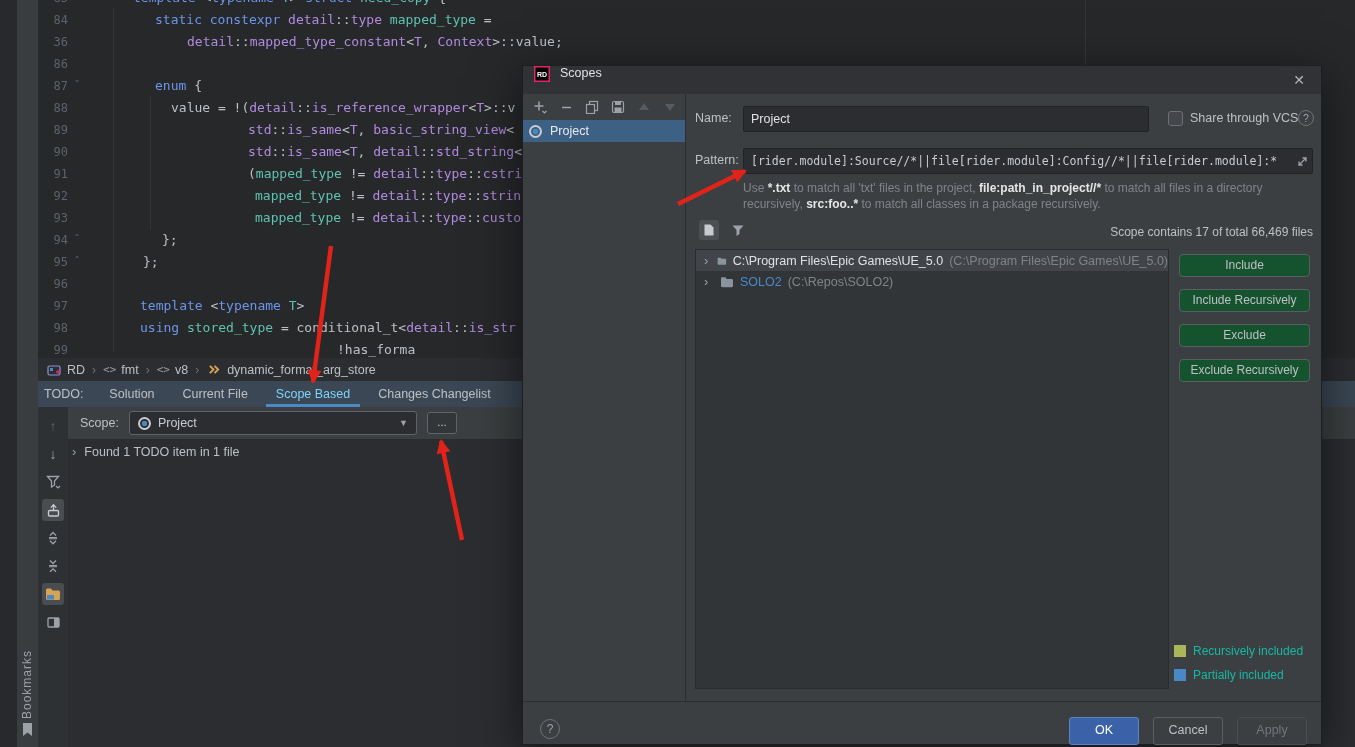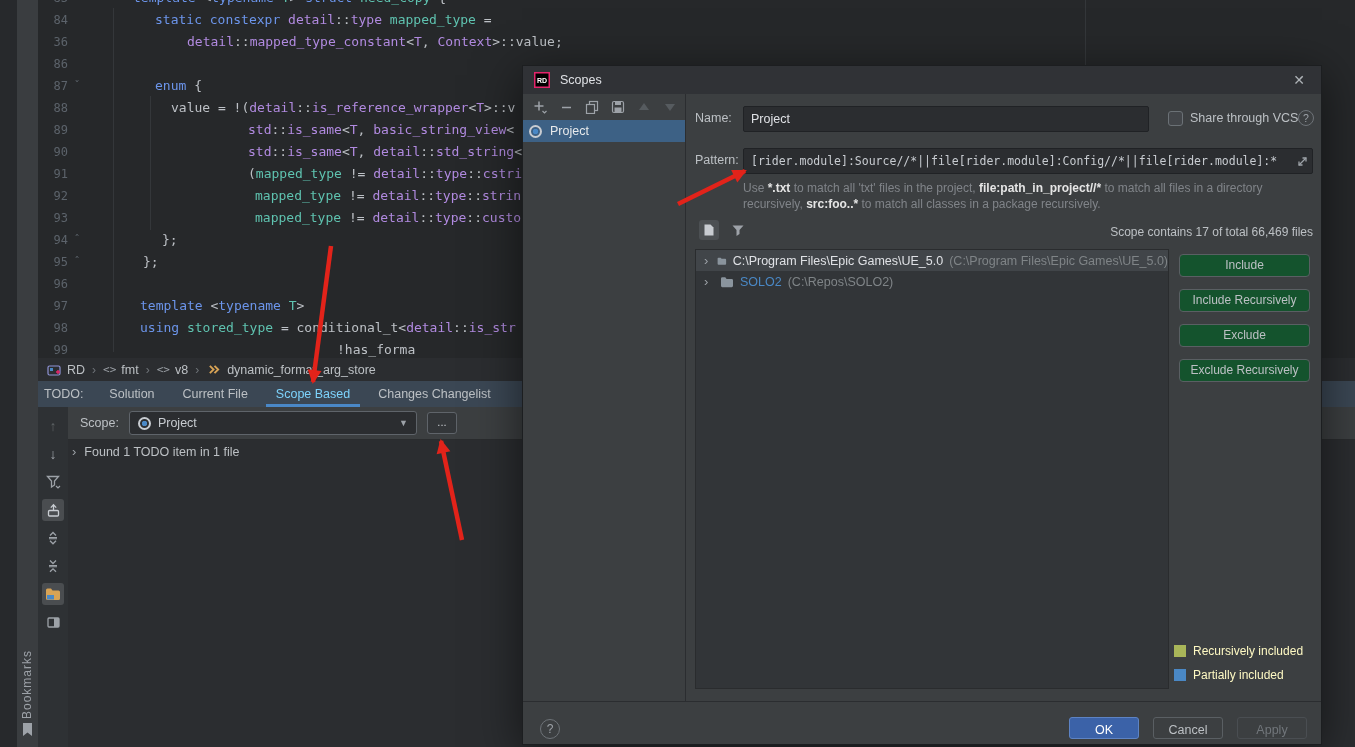--- a/index.html
+++ b/index.html
@@ -62,21 +62,21 @@
                   display:flex; flex-direction:column; align-items:center; padding-top:8px; gap:6px; }
   .tool-ico { width:22px; height:22px; display:flex; align-items:center; justify-content:center;
               color:#9DA2A8; font-size:14px; border-radius:3px; }
   .tool-ico.pressed { background:#4A4D50; }
   .tool-ico.dim { color:#5F6467; }
 
   
   #dialog { left:522px; top:65px; width:800px; height:680px; background:#3C3F41;
             border:1px solid #1C1E20; box-shadow:0 10px 45px rgba(0,0,0,.55); }
   #dlg-titlebar { left:0; top:0; width:798px; height:28px; background:#303236;
-                  display:flex; align-items:center; gap:10px; padding-left:11px; }
+                  display:flex; align-items:flex-start; gap:10px; padding-left:11px; }
   #dlg-titlebar .title { color:#DFE1E5; font-size:12.5px; }
   .rd-logo { width:16px; height:16px; background:#000; box-shadow:inset 0 0 0 1.5px #E3256B;
              color:#fff; font-size:7px; font-weight:bold; display:flex; align-items:center; justify-content:center; }
   #dlg-close { position:absolute; right:12px; top:4px; color:#AFB4B8; font-size:14px; width:20px; height:20px;
                text-align:center; line-height:20px; }
 
   #dlg-left { left:0; top:28px; width:163px; height:607px; background:#3C3F41; border-right:1px solid #2B2D30; }
   #dlg-toolbar { display:flex; align-items:center; gap:10px; height:26px; padding-left:9px; }
   .mini-ico { width:16px; height:16px; display:flex; align-items:center; justify-content:center; }
   #scope-list-item { height:22px; background:#3D6185; display:flex; align-items:center; gap:8px;
@@ -106,25 +106,25 @@
   .tree-row { height:21px; display:flex; align-items:center; gap:6px; padding-left:8px; white-space:nowrap; overflow:hidden; }
   .tree-row.hl { background:#414549; }
   .tree-row .chev { color:#9DA2A8; font-size:13px; width:10px; }
   .tree-name { color:#DFE1E5; } .tree-name.blue { color:#4A88C5; }
   .tree-path { color:#7F8487; }
 
   .act-btn { position:absolute; left:493px; width:131px; height:23px; background:#14532d;
              border:1px solid #5A5F63; border-radius:4px; color:#BCC0C4; font-size:12px;
              text-align:center; line-height:21px; }
   .legend-row { position:absolute; left:488px; display:flex; align-items:center; gap:7px;
-                color:#fef9c3; font-size:12px; }
+                color:#14b8a6; font-size:12px; }
   .swatch { width:12px; height:12px; }
 
   #dlg-footer { left:0; top:635px; width:798px; height:43px; background:#3C3F41; border-top:1px solid #2B2D30; }
-  .dlg-btn { position:absolute; top:15px; width:70px; height:22px; border-radius:3px; font-size:12.5px;
+  .dlg-btn { position:absolute; top:15px; width:70px; height:28px; border-radius:3px; font-size:12.5px;
              text-align:center; line-height:24px; }
   #ok-btn { left:546px; background:#3B62A8; border:1px solid #5D83C4; color:#FFFFFF; }
   #cancel-btn { left:630px; background:#3C3F41; border:1px solid #5A5F63; color:#BCC0C4; }
   #apply-btn { left:714px; background:#3C3F41; border:1px solid #4A4E52; color:#71767B; }
 
   
   #arrows { position:absolute; left:0; top:0; width:1355px; height:747px; z-index:30; pointer-events:none; }
   #dialog { z-index:10; }
 </style>
 </head>

